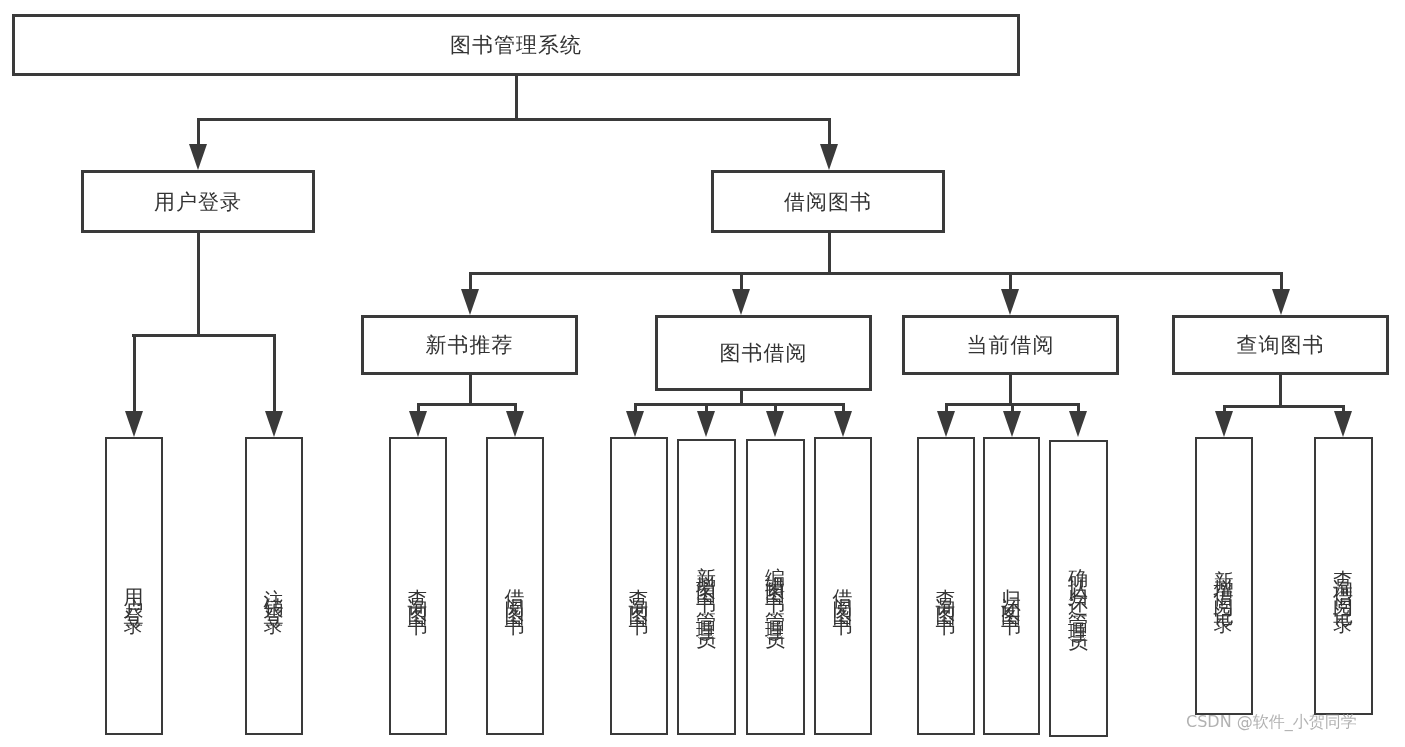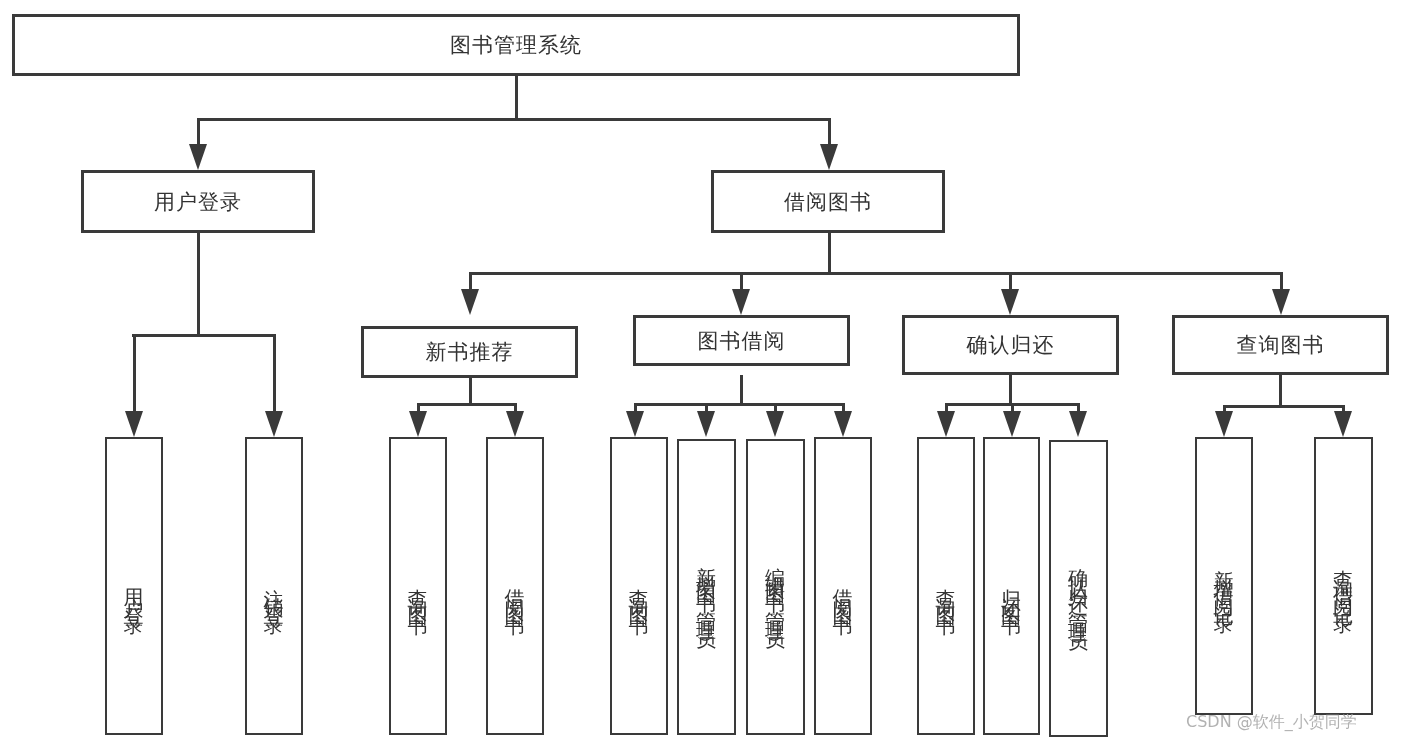--- a/index.html
+++ b/index.html
@@ -68,28 +68,28 @@
   <div class="hl" style="left:469px;top:272px;width:814px"></div>
   <div class="vl" style="left:469px;top:272px;height:19px"></div>
   <div class="vl" style="left:740px;top:272px;height:19px"></div>
   <div class="vl" style="left:1009px;top:272px;height:19px"></div>
   <div class="vl" style="left:1280px;top:272px;height:19px"></div>
   <div class="ah" style="left:461px;top:289px"></div>
   <div class="ah" style="left:732px;top:289px"></div>
   <div class="ah" style="left:1001px;top:289px"></div>
   <div class="ah" style="left:1272px;top:289px"></div>
 
-  <div class="node" style="left:361px;top:326px;width:217px;height:52px">
+  <div class="node" style="left:361px;top:315px;width:217px;height:60px">
     <span>新书推荐</span>
   </div>
-  <div class="node" style="left:633px;top:315px;width:217px;height:51px">
+  <div class="node" style="left:655px;top:315px;width:217px;height:76px">
     <span>图书借阅</span>
   </div>
   <div class="node" style="left:902px;top:315px;width:217px;height:60px">
-    <span>确认归还</span>
+    <span>当前借阅</span>
   </div>
   <div class="node" style="left:1172px;top:315px;width:217px;height:60px">
     <span>查询图书</span>
   </div>
 
   <div class="vl" style="left:469px;top:375px;height:30px"></div>
   <div class="hl" style="left:417px;top:403px;width:100px"></div>
   <div class="vl" style="left:417px;top:403px;height:10px"></div>
   <div class="vl" style="left:514px;top:403px;height:10px"></div>
   <div class="ah" style="left:409px;top:411px"></div>

